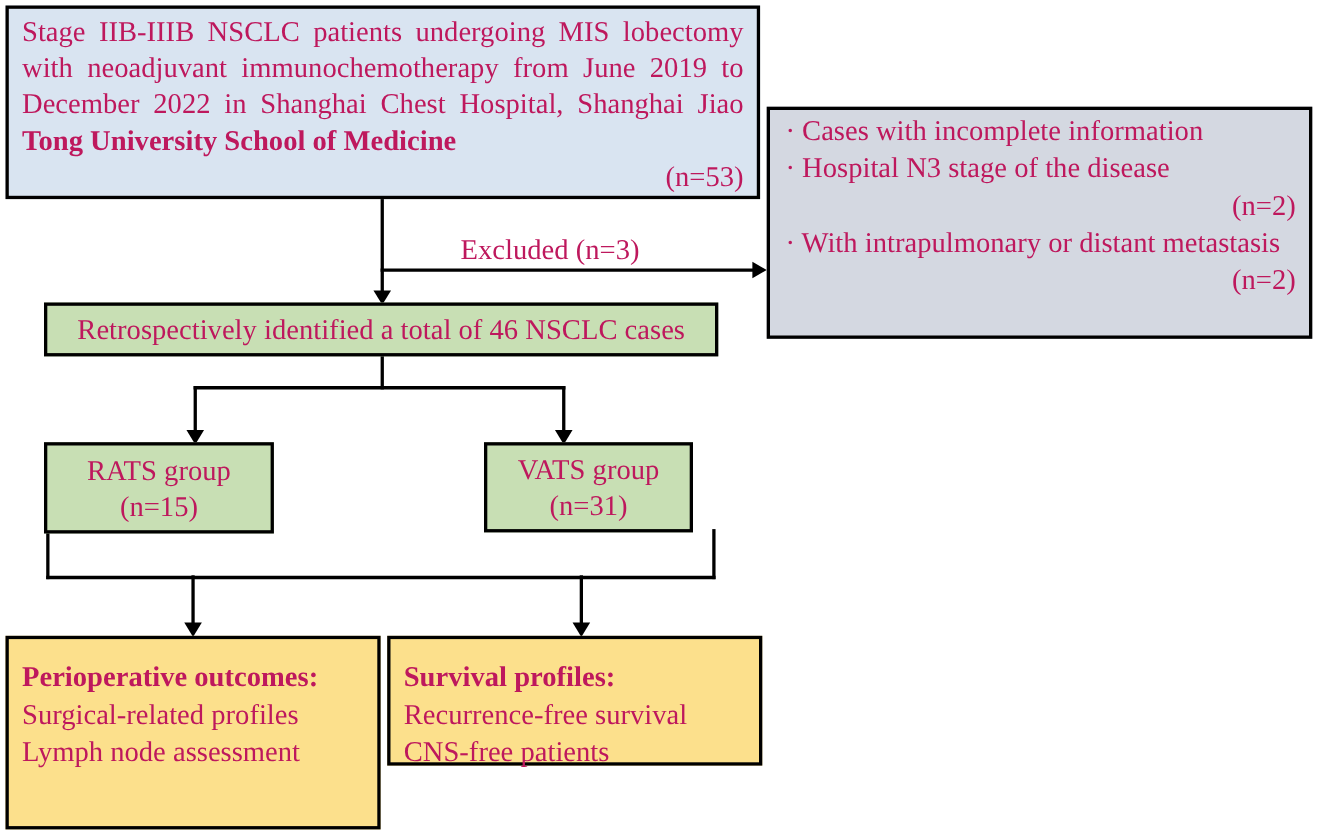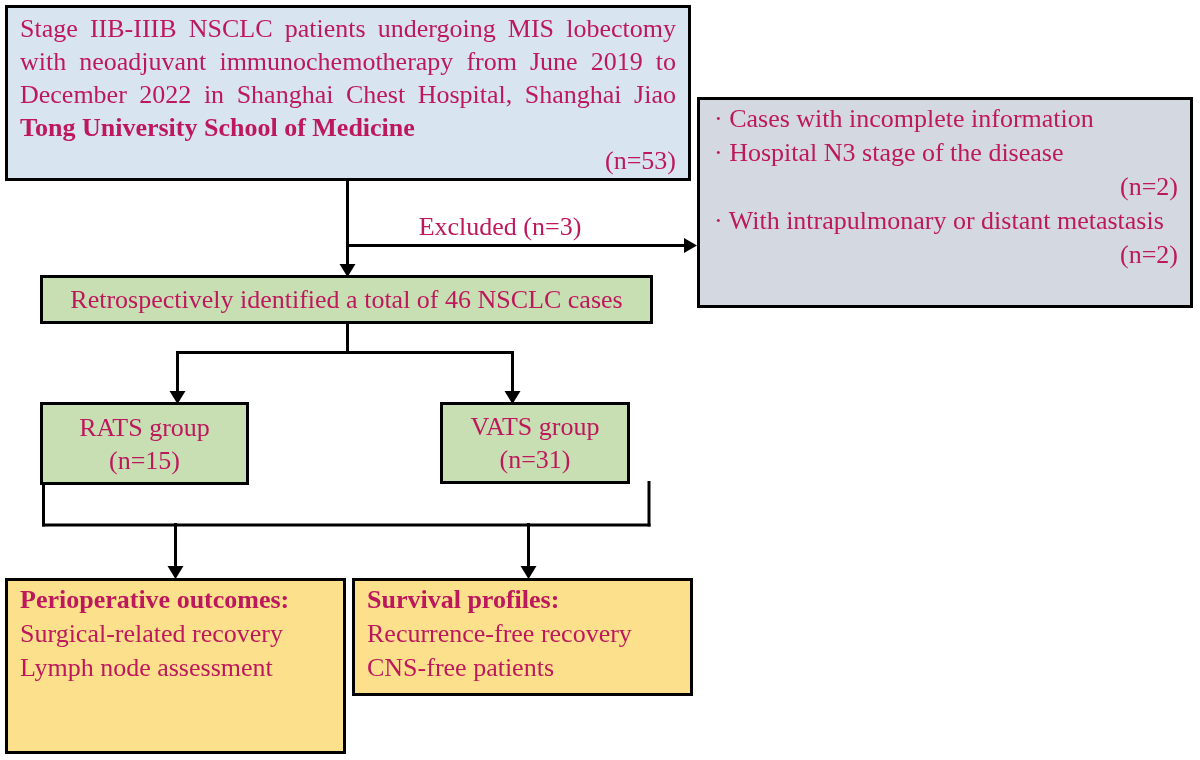--- a/index.html
+++ b/index.html
@@ -35,21 +35,21 @@
     justify-content:center;text-align:center;font-size:26px;line-height:33px;
   }
   .rats-box{left:40px;top:402px;width:209px;height:83px;}
   .vats-box{left:440px;top:402px;width:190px;height:82px;}
   .outcome-box{
     background:#fce08c;font-size:26px;line-height:34px;
     padding:2px 8px 0 12px;
   }
   .perioperative-box{left:5px;top:578px;width:341px;height:176px;}
   .survival-box{left:352px;top:578px;width:341px;height:118px;}
-  .outcome-title{font-weight:bold;white-space:nowrap;}
+  .outcome-title{font-weight:bold;white-space:nowrap;margin-top:16px;}
   .outcome-item{white-space:nowrap;}
 </style>
 </head>
 <body>
 
 <div class="canvas">
 
   <svg class="connectors" width="1200" height="760" viewBox="0 0 1200 760">
 
     <line x1="347.5" y1="178" x2="347.5" y2="266" stroke="#000" stroke-width="3"></line>
@@ -101,23 +101,23 @@
     <div>(n=15)</div>
   </div>
 
   <div class="box group-box vats-box">
     <div>VATS group</div>
     <div>(n=31)</div>
   </div>
 
   <div class="box outcome-box perioperative-box">
     <div class="outcome-title">Perioperative outcomes:</div>
-    <div class="outcome-item">Surgical-related recovery</div>
+    <div class="outcome-item">Surgical-related profiles</div>
     <div class="outcome-item">Lymph node assessment</div>
   </div>
 
   <div class="box outcome-box survival-box">
     <div class="outcome-title">Survival profiles:</div>
-    <div class="outcome-item">Recurrence-free recovery</div>
+    <div class="outcome-item">Recurrence-free survival</div>
     <div class="outcome-item">CNS-free patients</div>
   </div>
 
 </div>
 
 </body></html>

